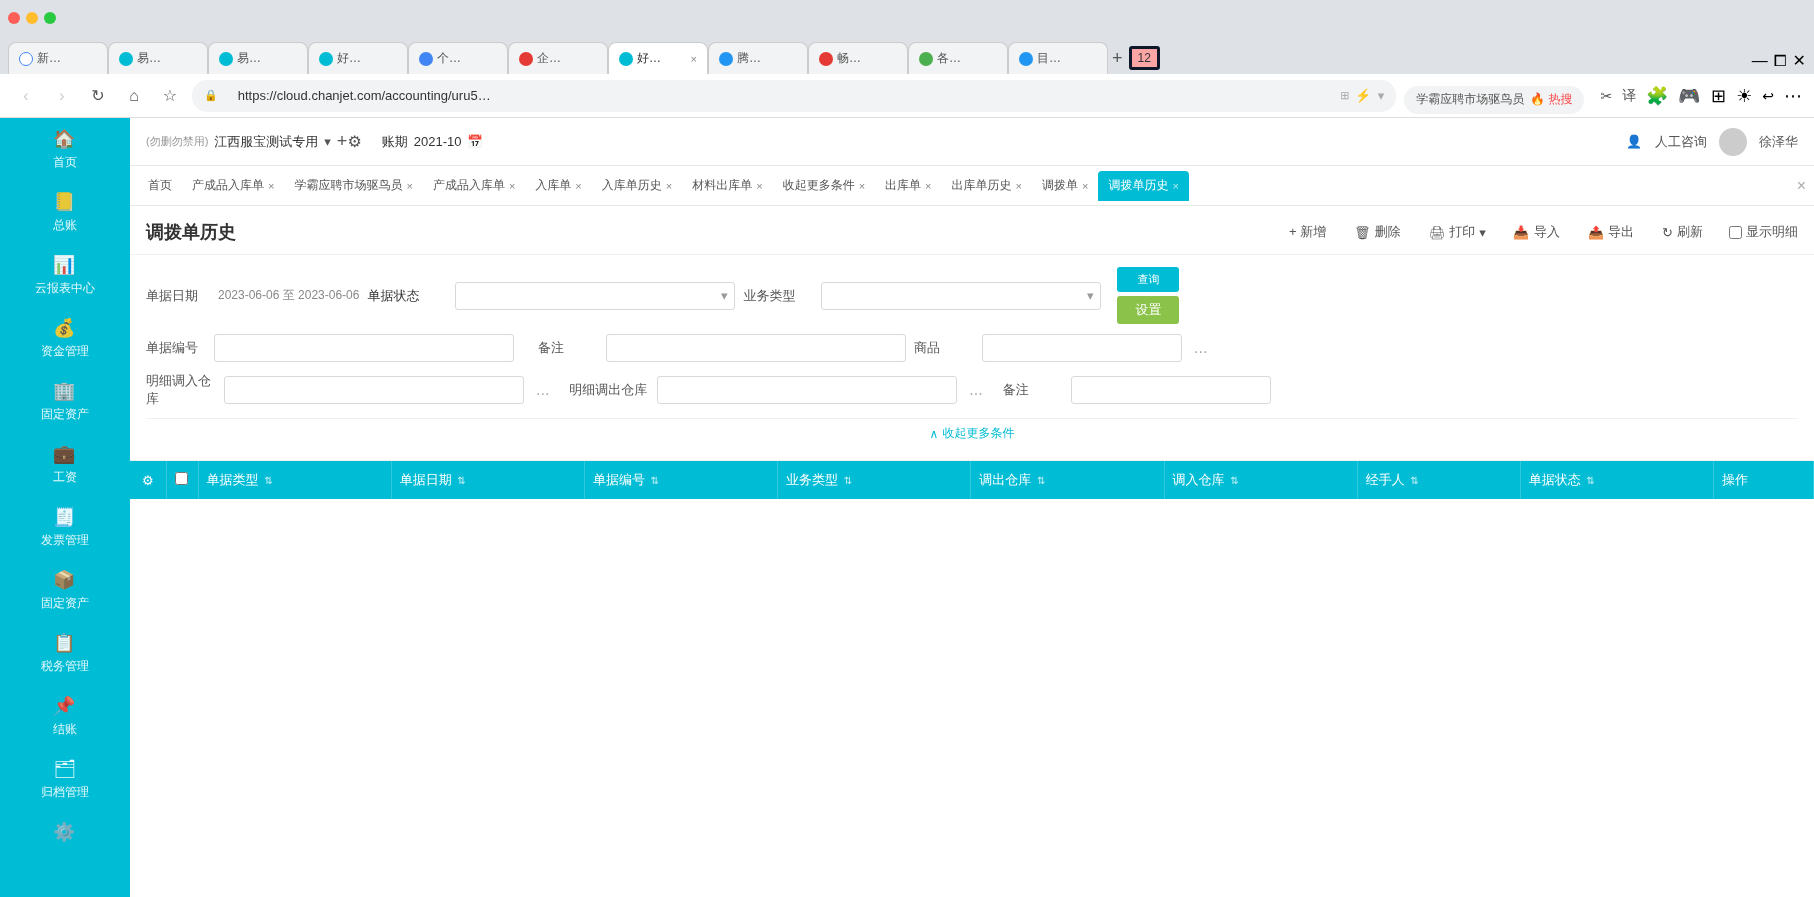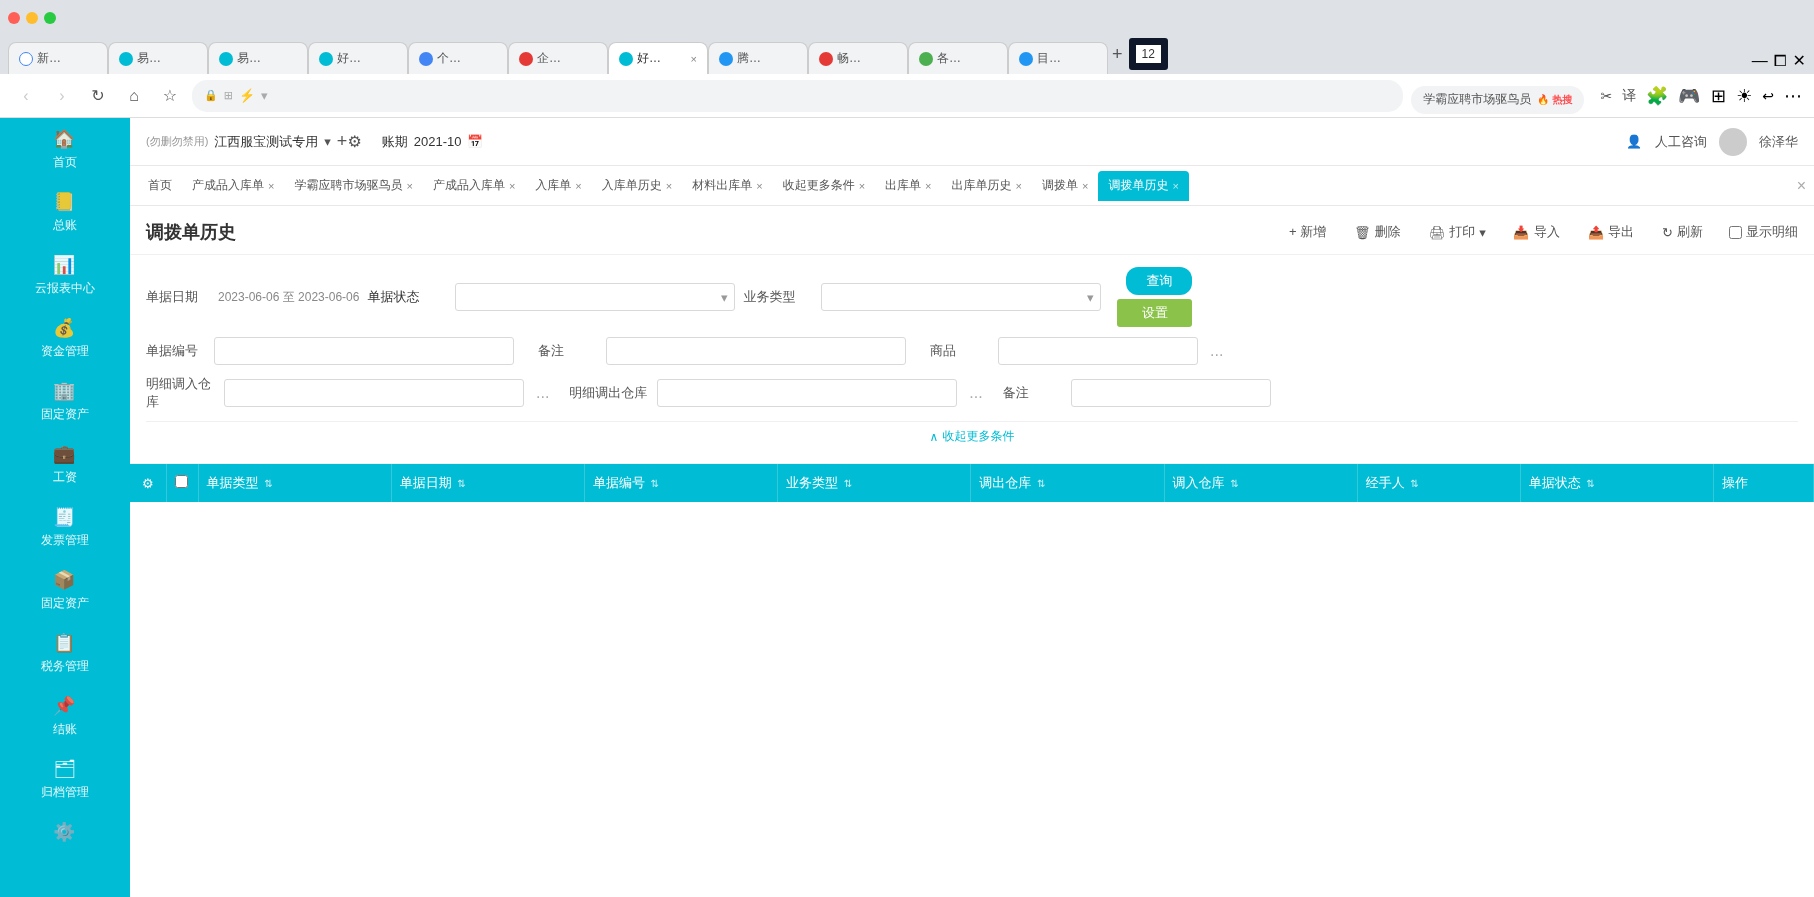--- a/index.html
+++ b/index.html
@@ -10,21 +10,21 @@
     .browser-tabs { background: #dee1e6; height: 38px; display: flex; align-items: flex-end; padding: 0 8px; overflow: hidden; }
     .browser-tab { height: 32px; min-width: 100px; max-width: 160px; background: #f1f3f4; border-radius: 8px 8px 0 0; display: flex; align-items: center; padding: 0 10px; font-size: 12px; color: #555; gap: 4px; flex-shrink: 0; border: 1px solid #ccc; border-bottom: none; }
     .browser-tab.active { background: #fff; color: #333; }
     .browser-tab .tab-close { margin-left: auto; cursor: pointer; color: #888; font-size: 11px; }
     .browser-tab .tab-icon { width: 14px; height: 14px; border-radius: 50%; flex-shrink: 0; }
     .browser-toolbar { background: #fff; height: 44px; display: flex; align-items: center; padding: 0 12px; gap: 8px; border-bottom: 1px solid #ddd; }
     .nav-btn { width: 28px; height: 28px; border-radius: 50%; border: none; background: transparent; cursor: pointer; display: flex; align-items: center; justify-content: center; color: #555; font-size: 16px; }
     .nav-btn.disabled { color: #ccc; cursor: default; }
     .address-bar { flex: 1; height: 30px; border-radius: 15px; border: 1px solid #ddd; padding: 0 14px; font-size: 13px; color: #333; background: #f1f3f4; }
     .search-box { height: 28px; background: #f1f3f4; border-radius: 14px; display: flex; align-items: center; padding: 0 12px; gap: 6px; font-size: 12px; color: #555; margin-top: 8px; }
-    .hot-tag { color: #ff4d4f; font-size: 10px; font-weight: bold; }
+    .hot-tag { color: #ff4d4f; font-size: 12px; font-weight: normal; }
 
     
     .app-wrapper { display: flex; height: calc(897px - 118px); }
 
     
     .sidebar { width: 130px; background: #00bcd4; display: flex; flex-direction: column; overflow: hidden; flex-shrink: 0; }
     .sidebar-logo { background: #00acc1; padding: 10px 8px; text-align: center; color: #fff; font-size: 13px; font-weight: bold; line-height: 1.3; border-bottom: 1px solid #00838f; }
     .sidebar-logo .version-tag { background: #ff6b35; color: #fff; font-size: 10px; padding: 1px 4px; border-radius: 2px; display: inline-block; margin-top: 2px; }
     .sidebar-item { display: flex; flex-direction: column; align-items: center; padding: 10px 0; cursor: pointer; color: rgba(255,255,255,0.9); gap: 4px; font-size: 12px; }
     .sidebar-item .si-icon { font-size: 18px; }
@@ -59,21 +59,21 @@
     .filter-label-wide { width: 70px; }
     .date-btns { display: flex; gap: 4px; align-items: center; }
     .date-btn { padding: 3px 8px; border: 1px solid #d9d9d9; border-radius: 3px; background: #fff; font-size: 12px; cursor: pointer; color: #555; }
     .date-btn.active { background: #00bcd4; color: #fff; border-color: #00bcd4; border-radius: 50%; width: 26px; height: 26px; display: flex; align-items: center; justify-content: center; padding: 0; }
     .date-range-text { font-size: 12px; color: #888; margin-left: 4px; }
     .filter-input { height: 28px; border: 1px solid #d9d9d9; border-radius: 3px; padding: 0 8px; font-size: 13px; width: 200px; outline: none; }
     .filter-select-wrap { position: relative; display: inline-flex; align-items: center; }
     .filter-select-wrap::after { content: '▾'; position: absolute; right: 8px; color: #999; pointer-events: none; }
     .filter-select-wrap select { height: 28px; border: 1px solid #d9d9d9; border-radius: 3px; padding: 0 24px 0 8px; font-size: 13px; background: #fff; outline: none; appearance: none; width: 280px; }
     .filter-dots { color: #aaa; cursor: pointer; font-size: 16px; margin-left: 4px; }
-    .query-btn { background: #00bcd4; color: #fff; border: none; border-radius: 12px; padding: 5px 20px; font-size: 13px; cursor: pointer; margin-left: 9px; }
+    .query-btn { background: #00bcd4; color: #fff; border: none; border-radius: 3px; padding: 5px 20px; font-size: 11px; cursor: pointer; }
     .setting-btn { background: #8bc34a; color: #fff; border: none; border-radius: 3px; padding: 5px 16px; font-size: 13px; cursor: pointer; }
     .collapse-btn { background: none; border: none; color: #00bcd4; cursor: pointer; font-size: 12px; display: flex; align-items: center; gap: 4px; }
 
     
     .table-wrap { overflow-x: auto; }
     .data-table { width: 100%; border-collapse: collapse; }
     .data-table thead tr { background: #00bcd4; }
     .data-table thead th { color: #fff; font-size: 13px; font-weight: normal; padding: 10px 8px; text-align: left; white-space: nowrap; border-right: 1px solid rgba(255,255,255,0.2); }
     .data-table thead th .sort-icon { font-size: 10px; margin-left: 2px; opacity: 0.8; }
     .th-gear { width: 36px; text-align: center; }
@@ -145,37 +145,38 @@
   <div class="browser-tab">
     <div class="tab-icon" style="background:#4caf50;"></div>
     <span>各…</span>
   </div>
   <div class="browser-tab">
     <div class="tab-icon" style="background:#2196f3;"></div>
     <span>目…</span>
   </div>
   <div style="display:flex;align-items:center;gap:6px;margin-left:4px;padding-bottom:4px;">
     <button style="background:none;border:none;font-size:18px;cursor:pointer;color:#555;">+</button>
-    <div style="background:#ffffff;border:7px solid #0f172a;border-radius:3px;padding:2px 6px;font-size:12px;">12</div>
+    <div style="background:#fca5a5;border:3px solid #0f172a;border-radius:3px;padding:2px 6px;font-size:12px;">12</div>
   </div>
   <div style="margin-left:auto;display:flex;gap:6px;align-items:center;padding-bottom:4px;">
     <button style="background:none;border:none;font-size:16px;cursor:pointer;">—</button>
     <button style="background:none;border:none;font-size:16px;cursor:pointer;">⧠</button>
     <button style="background:none;border:none;font-size:16px;cursor:pointer;">✕</button>
   </div>
 </div>
 
 <div class="browser-toolbar">
   <button class="nav-btn disabled">‹</button>
   <button class="nav-btn disabled">›</button>
   <button class="nav-btn">↻</button>
   <button class="nav-btn">⌂</button>
   <button class="nav-btn">☆</button>
   <div style="display:flex;align-items:center;gap:6px;background:#f1f3f4;border-radius:15px;flex:1;height:32px;padding:0 12px;">
     <span style="color:#34a853;font-size:11px;">🔒</span>
+    <input class="address-bar" style="border: none; background: transparent; flex: 1 1 0%; outline: none;" value="https://cloud.chanjet.com/accounting/uru5…">
     <span style="font-size:11px;color:#aaa;">⊞</span>
     <span style="font-size:13px;color:#555;">⚡</span>
     <span style="font-size:13px;color:#aaa;">▾</span>
   </div>
   <div class="search-box">
     <span>学霸应聘市场驱鸟员</span>
     <span class="hot-tag">🔥 热搜</span>
   </div>
   <div style="display:flex;align-items:center;gap:10px;margin-left:8px;">
     <button style="background:none;border:none;cursor:pointer;font-size:14px;color:#555;">✂</button>
@@ -377,21 +378,21 @@
           </div>
         </div>
 
         <div class="filter-row">
           <span class="filter-label">单据编号</span>
           <input class="filter-input" style="width: 300px;">
 
           <span style="width:60px;font-size:13px;color:#555;margin-left:16px;">备注</span>
           <input class="filter-input" style="width: 300px;">
 
-          <span style="width:60px;font-size:13px;color:#555;margin-left:16px;">商品</span>
+          <span style="width:60px;font-size:13px;color:#555;">商品</span>
           <input class="filter-input" style="width: 200px;">
           <span class="filter-dots">...</span>
         </div>
 
         <div class="filter-row">
           <span class="filter-label filter-label-wide">明细调入仓库</span>
           <input class="filter-input" style="width: 300px;">
           <span class="filter-dots">...</span>
 
           <span style="width:80px;font-size:13px;color:#555;margin-left:12px;">明细调出仓库</span>

